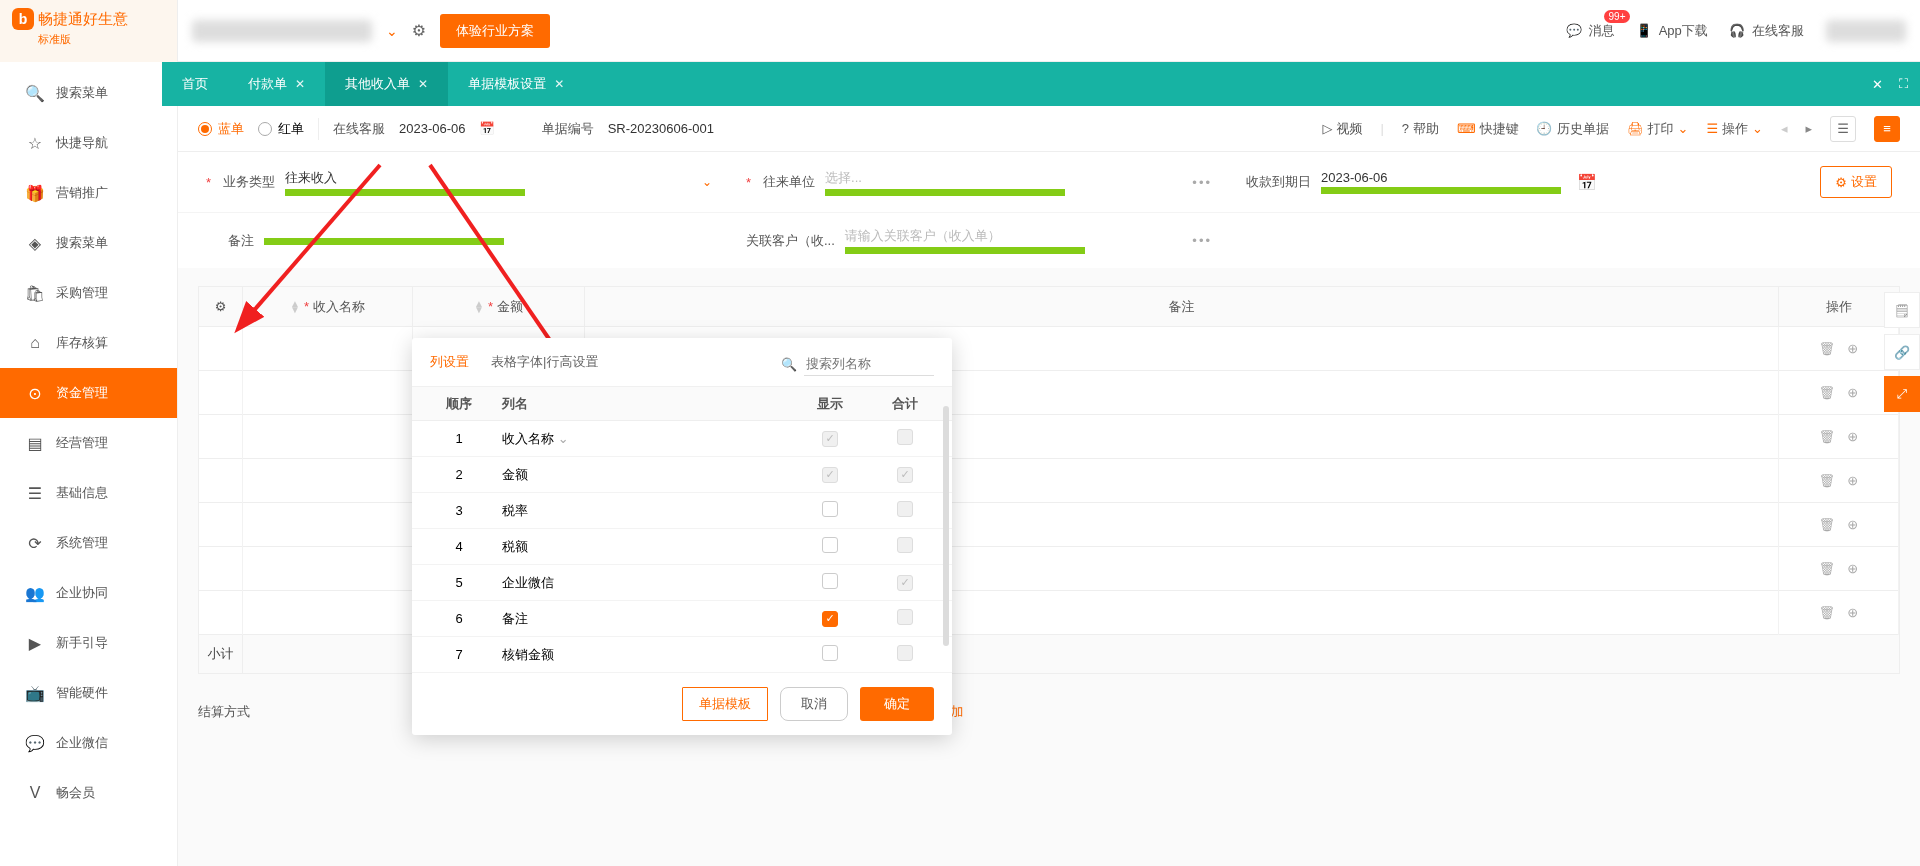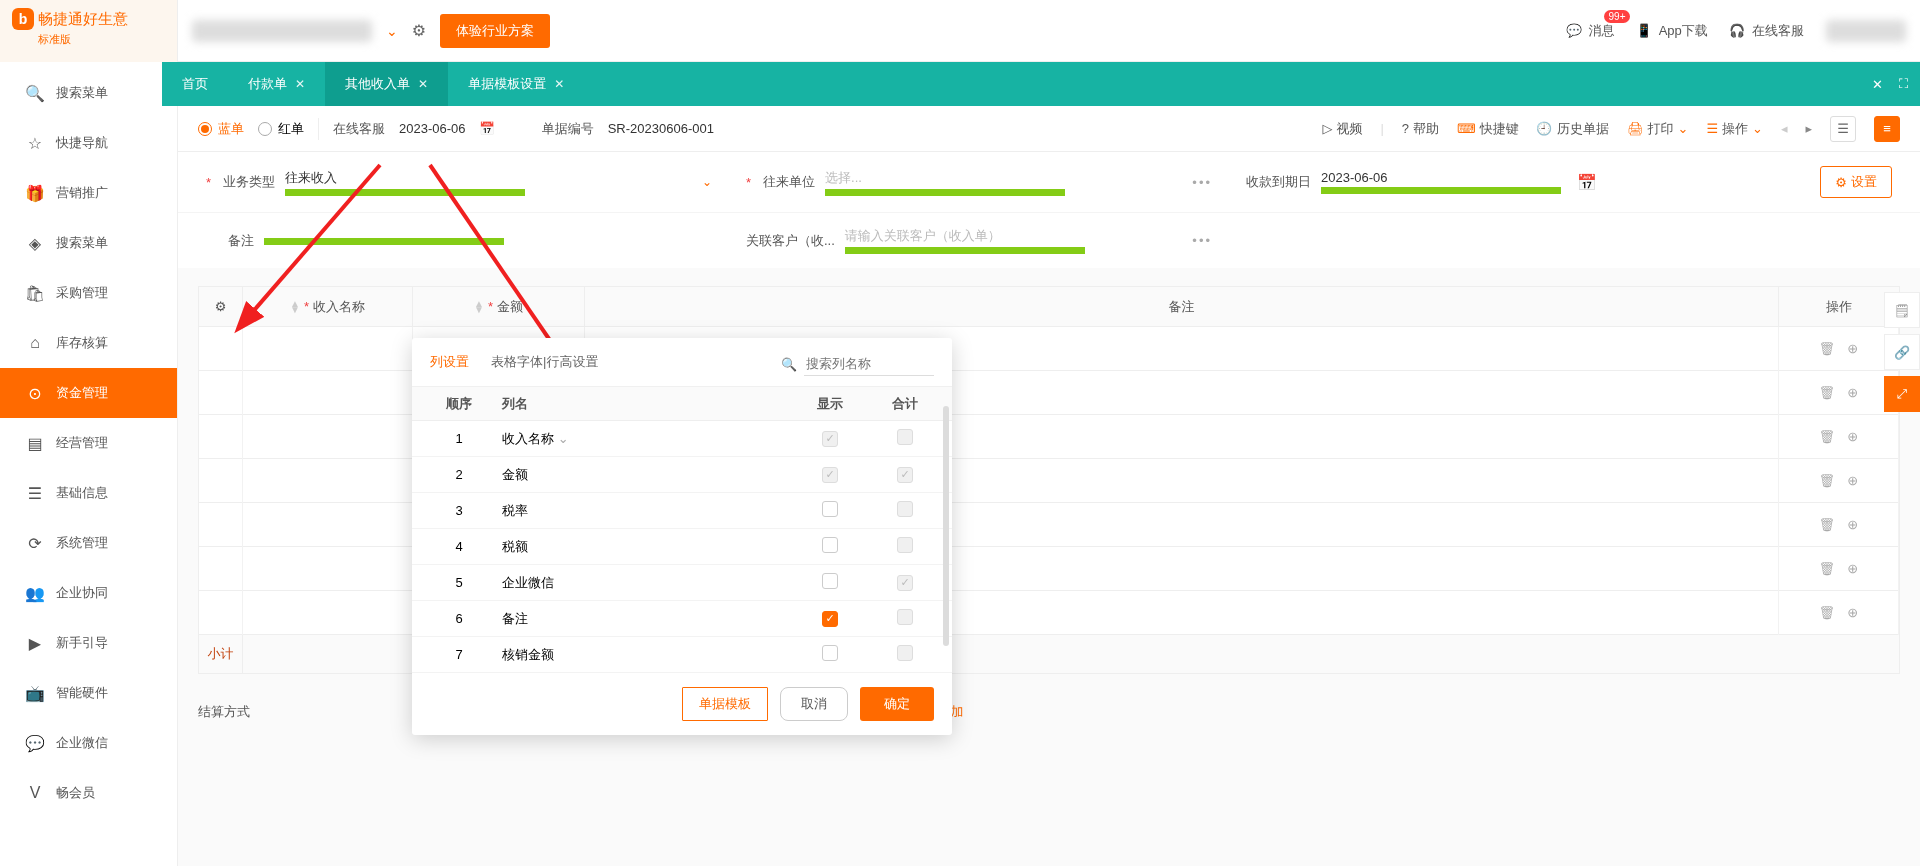--- a/index.html
+++ b/index.html
@@ -64,21 +64,21 @@
 .gh-ops { width:120px; }
 .grid-row { display:flex; height:44px; border-bottom:1px solid #eee; align-items:center; }
 .gc { border-right:1px solid #f2f2f2; height:44px; }
 .gc-gear { width:44px; }
 .gc-name { width:170px; }
 .gc-amt { width:172px; }
 .gc-remark { flex:1; }
 .gc-ops { width:120px; display:flex; align-items:center; justify-content:center; gap:12px; color:#aaa; }
 .gc-ops span { cursor:pointer; }
 .subtotal { display:flex; align-items:center; height:38px; background:#fafafa; }
-.subtotal .lbl { width:44px; text-align:center; color:#c2410c; border-right:1px solid #eee; padding:10px 0; }
+.subtotal .lbl { width:44px; text-align:center; color:#404040; border-right:1px solid #eee; padding:10px 0; }
 .subtotal .amt { width:342px; text-align:right; padding-right:18px; font-weight:600; }
 .bottom { position:relative; margin:18px 20px; display:flex; align-items:center; gap:12px; color:#555; height:40px; }
 .bottom .caret { color:#ff6a00; }
 .add { color:#ff6a00; display:flex; align-items:center; gap:4px; cursor:pointer; }
 .popup { position:absolute; left:412px; top:338px; width:540px; background:#fff; box-shadow:0 4px 22px rgba(0,0,0,.18); border-radius:3px; z-index:20; }
 .pop-tabs { display:flex; align-items:center; gap:22px; padding:14px 18px 10px; border-bottom:1px solid #f0f0f0; }
 .pop-tab { color:#666; cursor:pointer; padding-bottom:4px; }
 .pop-tab.cur { color:#ff6a00; }
 .pop-search { margin-left:auto; display:flex; align-items:center; gap:6px; }
 .pop-search input { border:none; border-bottom:1px solid #ddd; padding:4px 2px; outline:none; width:130px; }

